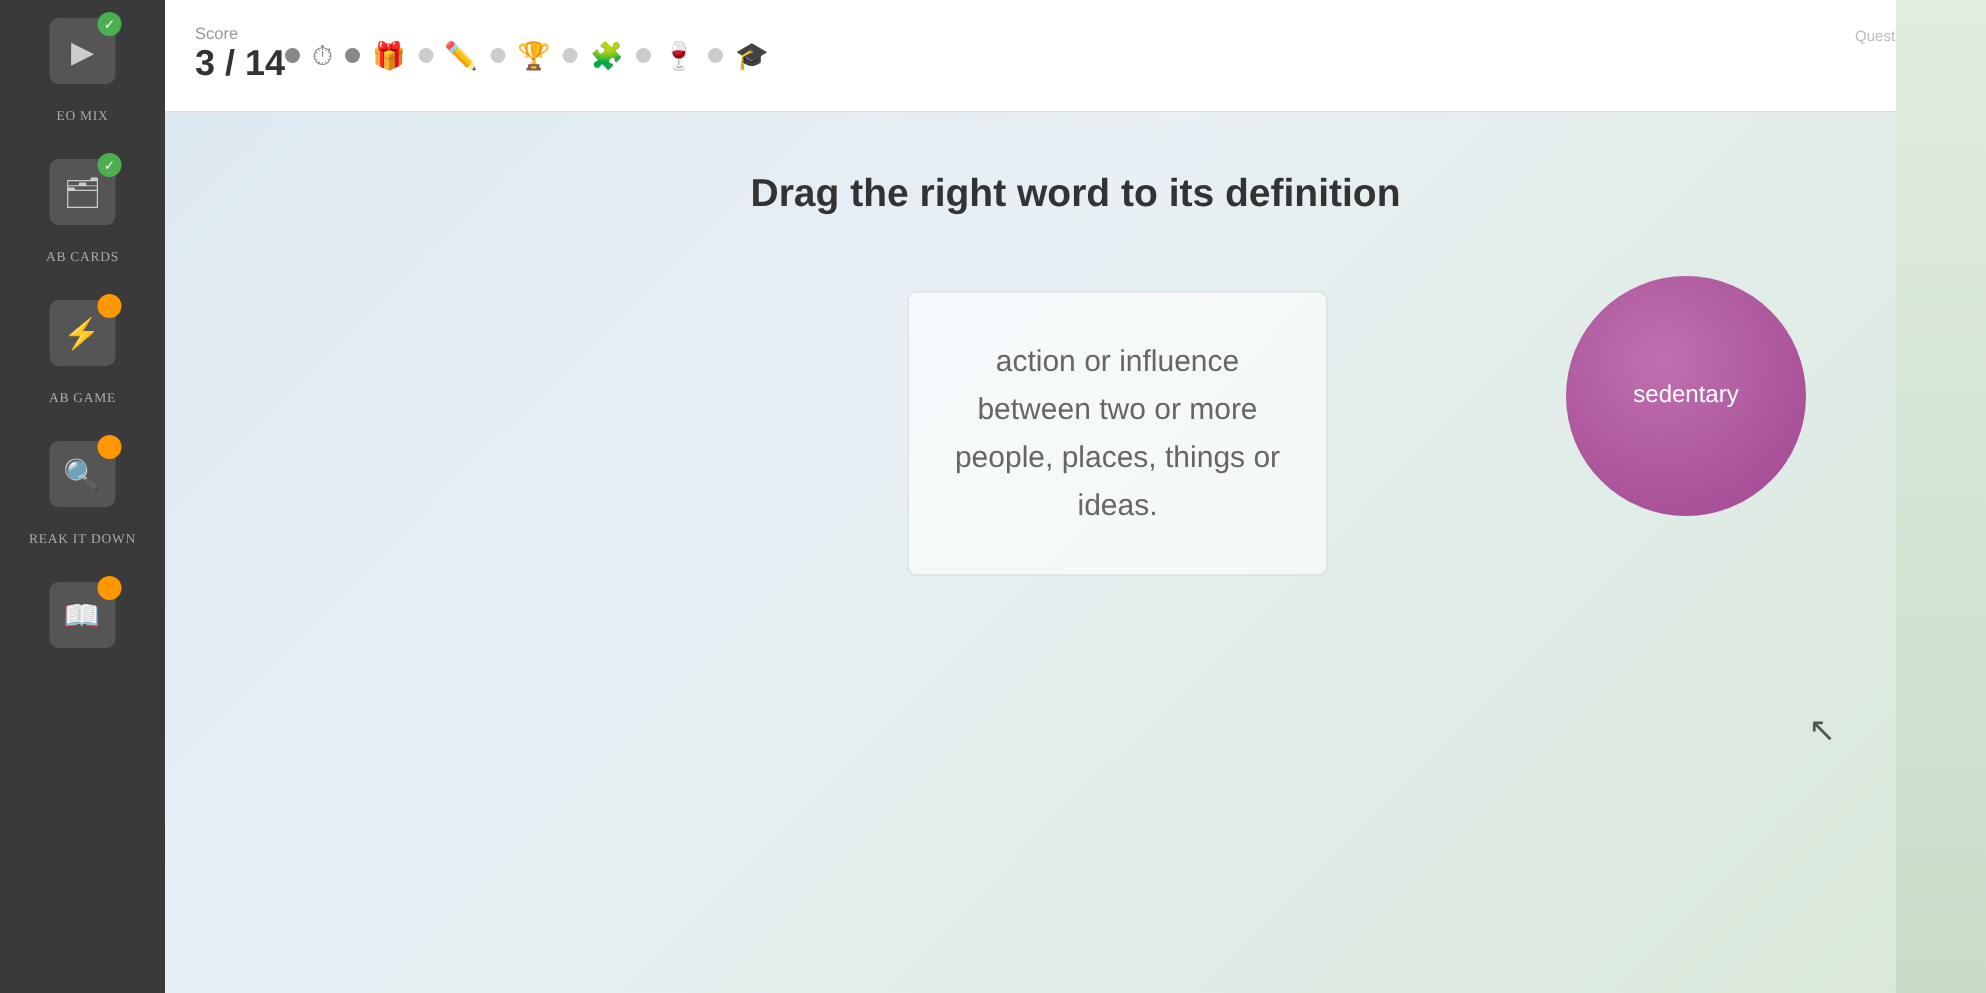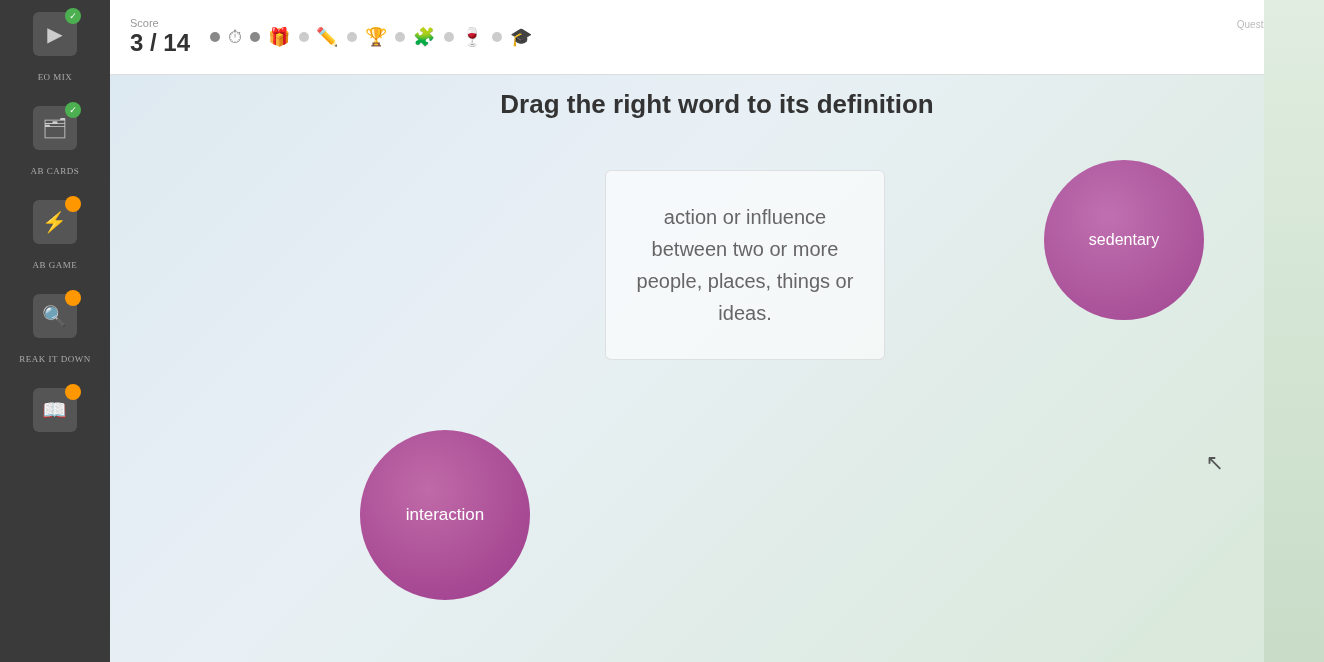--- a/index.html
+++ b/index.html
@@ -89,21 +89,20 @@
       height: 75px;
       display: flex;
       align-items: center;
       padding: 0 20px;
       border-bottom: 1px solid #ddd;
       position: relative;
     }
     .score-section {
       display: flex;
       flex-direction: column;
-      margin-right: 20px;
     }
     .score-label {
       font-size: 11px;
       color: #999;
     }
     .score-value {
       font-size: 24px;
       font-weight: bold;
       color: #333;
     }
@@ -147,21 +146,21 @@
       font-weight: bold;
       color: #555;
     }
 
     
     .game-area {
       flex: 1;
       display: flex;
       flex-direction: column;
       align-items: center;
-      padding: 14px 20px 20px;
+      padding: 38px 20px 20px;
       position: relative;
     }
 
     .instruction {
       font-size: 26px;
       color: #333;
       text-align: center;
       margin-bottom: 30px;
     }
     .instruction span {
@@ -333,23 +332,20 @@
     <div class="instruction">
       <span>Drag </span><span>the right word</span><span> to its definition</span>
     </div>
 
     <div class="drag-zone">
 
       <div class="definition-box">
         <span>action or influence between two or more people, places, things or ideas.</span>
       </div>
 
-      <div class="word-bubble bubble-interaction">
-        <span>interaction</span>
-      </div>
 
       <div class="word-bubble bubble-sedentary">
         <span>sedentary</span>
       </div>
 
 
       <div class="cursor-arrow">↖</div>
     </div>
   </div>
 

